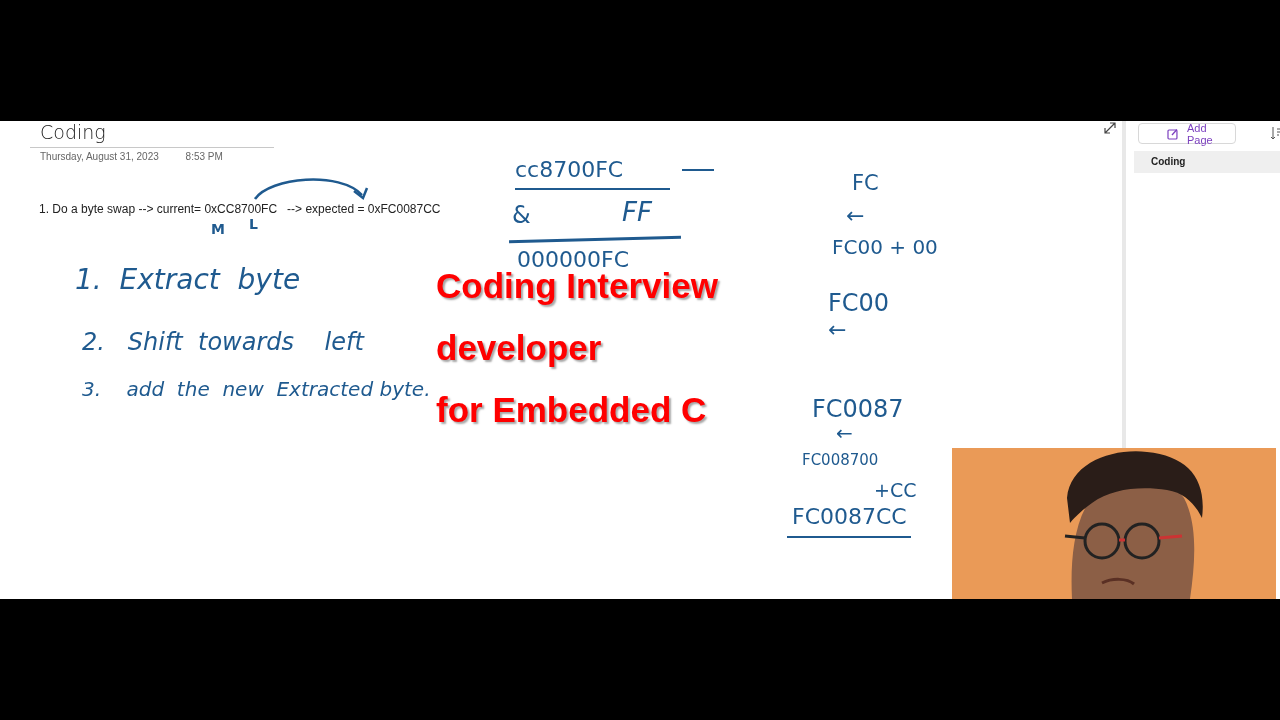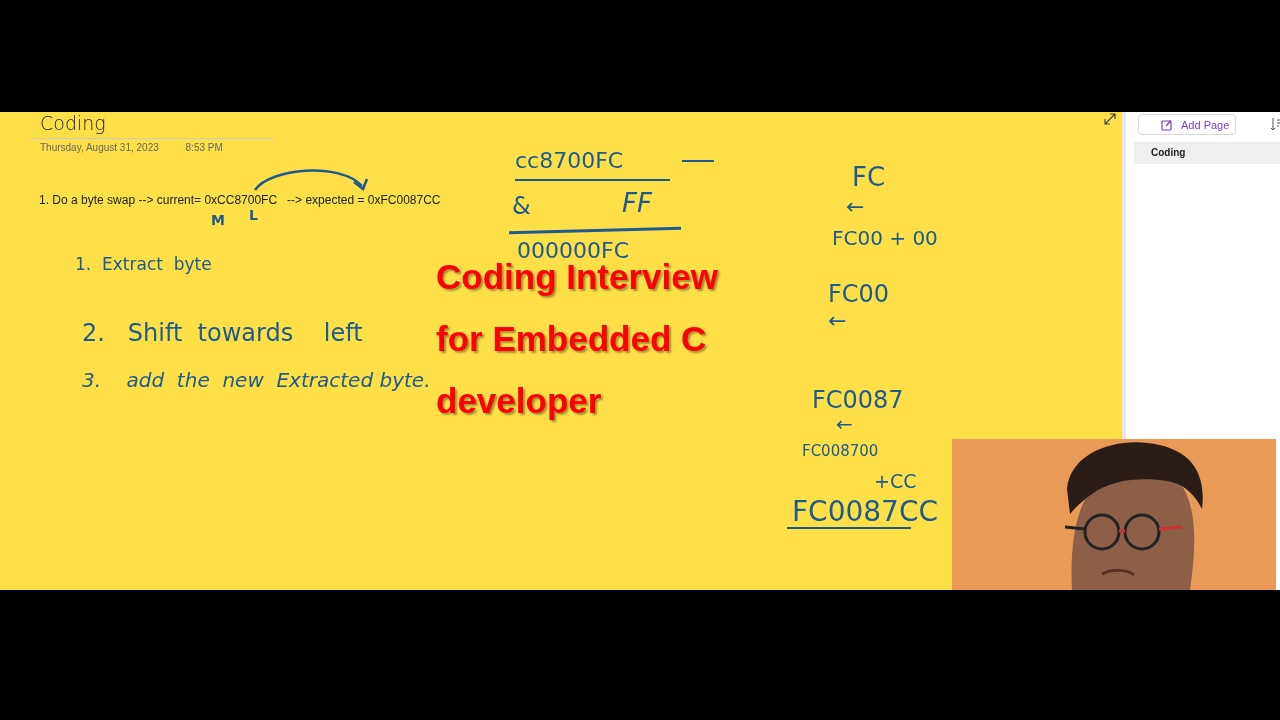--- a/index.html
+++ b/index.html
@@ -1,27 +1,27 @@
 <!DOCTYPE html>
 <html><head>
 <meta charset="utf-8">
 <style>
   html,body{margin:0;padding:0;}
   body{width:1280px;height:720px;background:#000;position:relative;overflow:hidden;font-family:"Liberation Sans",sans-serif;}
-  .screen{position:absolute;left:0;top:112px;width:1280px;height:478px;background:#fde047;overflow:hidden;}
+  .screen{position:absolute;left:0;top:121px;width:1280px;height:478px;background:#ffffff;overflow:hidden;}
   .page-title{position:absolute;left:40px;top:0px;font-size:19px;color:#222;font-family:"DejaVu Sans",sans-serif;font-weight:300;}
   .title-rule{position:absolute;left:30px;top:26px;width:244px;height:1px;background:#c8c8c8;}
   .date-line{position:absolute;left:40px;top:30px;font-size:10px;color:#666;}
   .date-line span{margin-right:24px;}
   .typed-line{position:absolute;left:39px;top:81px;font-size:12px;color:#222;white-space:pre;}
   .ink{position:absolute;color:#1f5a8f;font-family:"DejaVu Sans",sans-serif;white-space:pre;}
   .overlay-title{position:absolute;left:436px;top:134px;color:#f00;font-family:Liberation Sans, sans-serif;font-weight:bold;font-size:35px;line-height:62px;text-shadow:2px 2px 2px rgba(0,0,0,0.35);}
   .expand-icon{position:absolute;left:1103px;top:0px;width:14px;height:14px;}
   .sidebar{position:absolute;left:1122px;top:0;width:158px;height:478px;background:#fff;border-left:4px solid #e8e8e8;}
-  .add-page{position:absolute;left:12px;top:2px;width:98px;height:21px;border:1px solid #d8d8d8;border-radius:4px;display:flex;align-items:center;font-size:11px;color:#7b3fbf;box-sizing:border-box;padding-left:22px;}
+  .add-page{position:absolute;left:12px;top:2px;width:98px;height:21px;border:1px solid #d8d8d8;border-radius:4px;display:flex;align-items:center;font-size:11px;color:#7b3fbf;box-sizing:border-box;padding-left:28px;}
   .add-page svg{margin-right:8px;}
   .sort-icon{position:absolute;left:144px;top:5px;}
   .page-item{position:absolute;left:8px;top:30px;width:150px;height:22px;background:#efefef;font-size:10px;font-weight:bold;color:#222;line-height:22px;padding-left:17px;box-sizing:border-box;}
   .webcam{position:absolute;left:952px;top:327px;width:324px;height:151px;background:#ea9a57;overflow:hidden;}
 </style>
 </head>
 <body>
 
 <div class="screen">
 
@@ -34,48 +34,48 @@
 
   <div class="typed-line">1. Do a byte swap --&gt; current= 0xCC8700FC   --&gt; expected = 0xFC0087CC</div>
 
   <svg style="position:absolute;left:250px;top:52px" width="125" height="40">
     <path d="M5,26 C20,4 90,-2 112,22" stroke="#1f5a8f" stroke-width="2.5" fill="none"></path>
     <path d="M104,18 L113,25 L117,15" stroke="#1f5a8f" stroke-width="2.5" fill="none"></path>
   </svg>
   <div class="ink" style="left:211px;top:100px;font-size:14px;font-weight:bold">M</div>
   <div class="ink" style="left:249px;top:95px;font-size:14px;font-weight:bold">L</div>
 
-  <div class="ink" style="left:75px;top:142px;font-size:17px;">1.  Extract  byte</div>
-  <div class="ink" style="left:82px;top:207px;font-size:24px;">2.   Shift  towards    left</div>
+  <div class="ink" style="left:75px;top:142px;font-size:28px;font-style:italic">1.  Extract  byte</div>
+  <div class="ink" style="left:82px;top:207px;font-size:24px;font-style:italic">2.   Shift  towards    left</div>
   <div class="ink" style="left:82px;top:256px;font-size:20px;font-style:italic">3.    add  the  new  Extracted byte.</div>
 
   <div class="ink" style="left:515px;top:36px;font-size:22px">cc8700FC</div>
   <div style="position:absolute;left:682px;top:48px;width:32px;height:2px;background:#1f5a8f"></div>
   <div style="position:absolute;left:515px;top:67px;width:155px;height:2px;background:#1f5a8f"></div>
   <div class="ink" style="left:512px;top:80px;font-size:24px">&amp;</div>
   <div class="ink" style="left:622px;top:76px;font-size:26px;font-style:italic">FF</div>
   <div style="position:absolute;left:509px;top:117px;width:172px;height:3px;background:#1f5a8f;transform:rotate(-1.5deg)"></div>
   <div class="ink" style="left:517px;top:126px;font-size:22px">000000FC</div>
 
-  <div class="ink" style="left:852px;top:50px;font-size:26px">FC</div>
+  <div class="ink" style="left:852px;top:50px;font-size:21px">FC</div>
   <div class="ink" style="left:846px;top:82px;font-size:22px">←</div>
   <div class="ink" style="left:832px;top:114px;font-size:20px">FC00 + 00</div>
   <div class="ink" style="left:828px;top:168px;font-size:24px">FC00</div>
   <div class="ink" style="left:828px;top:196px;font-size:22px">←</div>
   <div class="ink" style="left:812px;top:274px;font-size:24px">FC0087</div>
   <div class="ink" style="left:836px;top:300px;font-size:20px">←</div>
   <div class="ink" style="left:802px;top:330px;font-size:15px">FC008700</div>
   <div class="ink" style="left:874px;top:358px;font-size:19px">+CC</div>
-  <div class="ink" style="left:792px;top:383px;font-size:28px">FC0087CC</div>
+  <div class="ink" style="left:792px;top:383px;font-size:22px">FC0087CC</div>
   <div style="position:absolute;left:787px;top:415px;width:124px;height:2px;background:#1f5a8f"></div>
 
   <div class="overlay-title">
     <div>Coding Interview</div>
+    <div>developer</div>
     <div>for Embedded C</div>
-    <div>developer</div>
   </div>
 
   <svg class="expand-icon" viewBox="0 0 14 14">
     <path d="M2,12 L12,2 M7,2 L12,2 L12,7 M2,7 L2,12 L7,12" stroke="#444" stroke-width="1.2" fill="none"></path>
   </svg>
 
   <div class="sidebar">
     <div class="add-page">
       <svg width="12" height="12" viewBox="0 0 12 12">
         <rect x="1" y="2" width="9" height="9" rx="1" stroke="#7b3fbf" stroke-width="1.2" fill="none"></rect>

